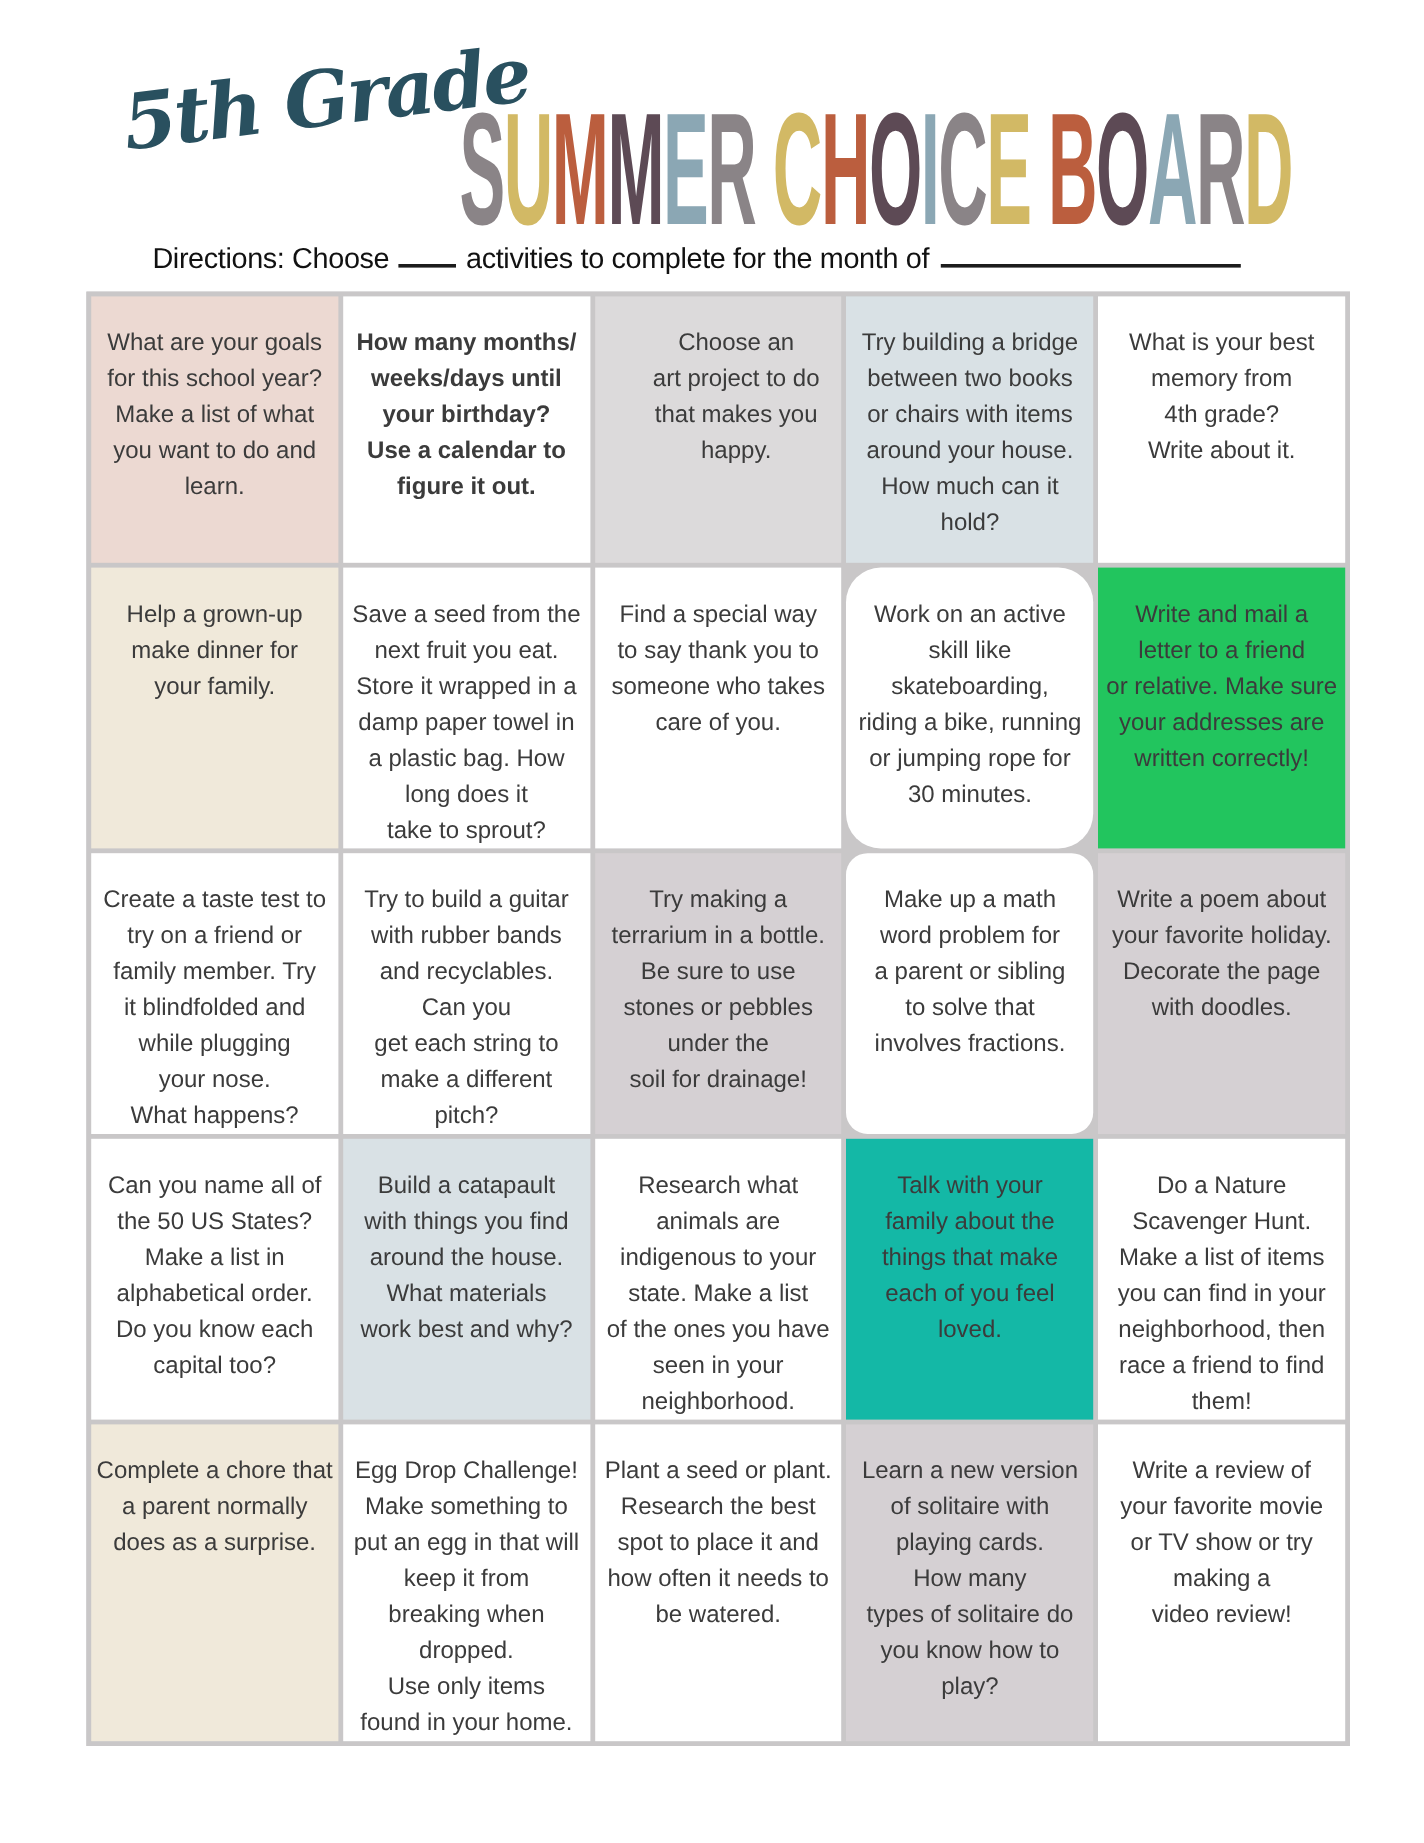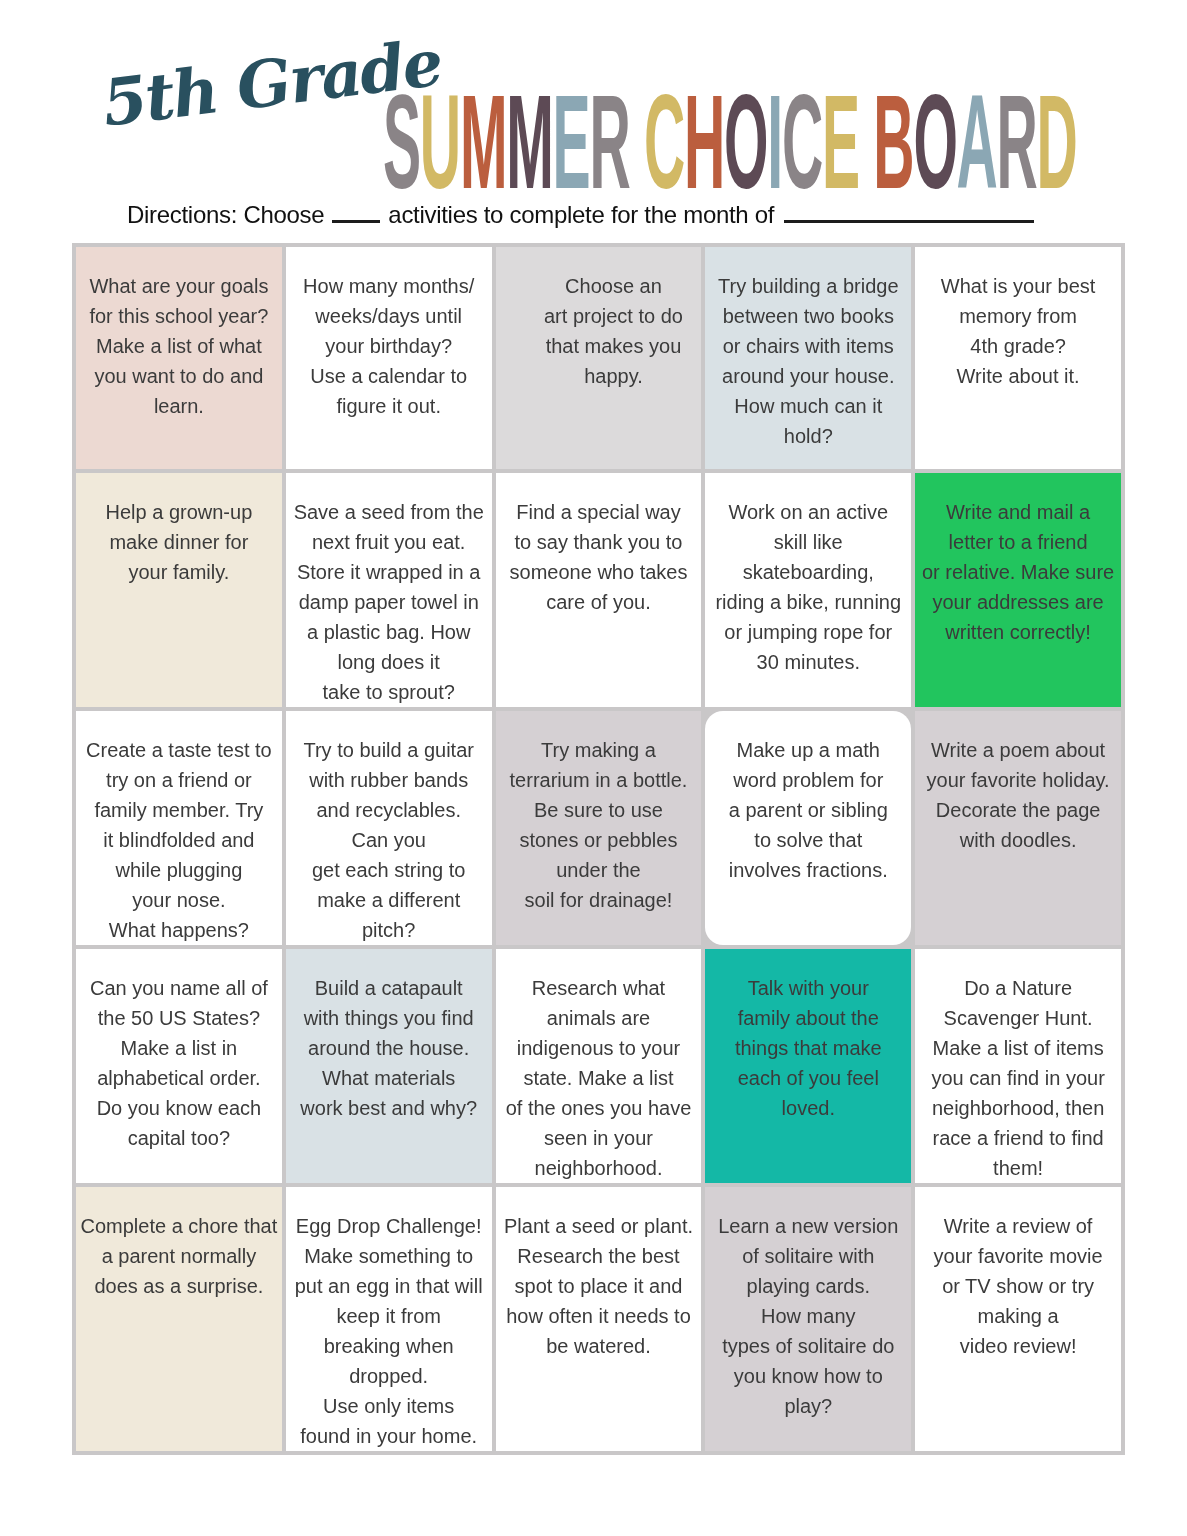--- a/index.html
+++ b/index.html
@@ -105,21 +105,21 @@
   </div>
 
   <div class="board" style="background: rgb(201, 199, 200); border-color: rgb(201, 199, 200);">
       <div class="cell" style="background: rgb(236, 217, 210);">
         <div class="cell-text">What are your goals
 for this school year?
 Make a list of what
 you want to do and
 learn.</div>
       </div>
-      <div class="cell" style="background: rgb(255, 255, 255);">
+      <div class="cell" style="background: rgb(255, 255, 255); font-weight: bold;">
         <div class="cell-text">How many months/
 weeks/days until
 your birthday?
 Use a calendar to
 figure it out.</div>
       </div>
       <div class="cell" style="background: rgb(220, 218, 219); padding-left: 32px;">
         <div class="cell-text">Choose an
 art project to do
 that makes you
@@ -152,21 +152,21 @@
 a plastic bag. How
 long does it
 take to sprout?</div>
       </div>
       <div class="cell" style="background: rgb(255, 255, 255);">
         <div class="cell-text">Find a special way
 to say thank you to
 someone who takes
 care of you.</div>
       </div>
-      <div class="cell" style="background: rgb(255, 255, 255);">
+      <div class="cell" style="background: rgb(255, 255, 255); border-radius: 29px;">
         <div class="cell-text">Work on an active
 skill like
 skateboarding,
 riding a bike, running
 or jumping rope for
 30 minutes.</div>
       </div>
       <div class="cell" style="background: #22c55e;">
         <div class="cell-text">Write and mail a
 letter to a friend

